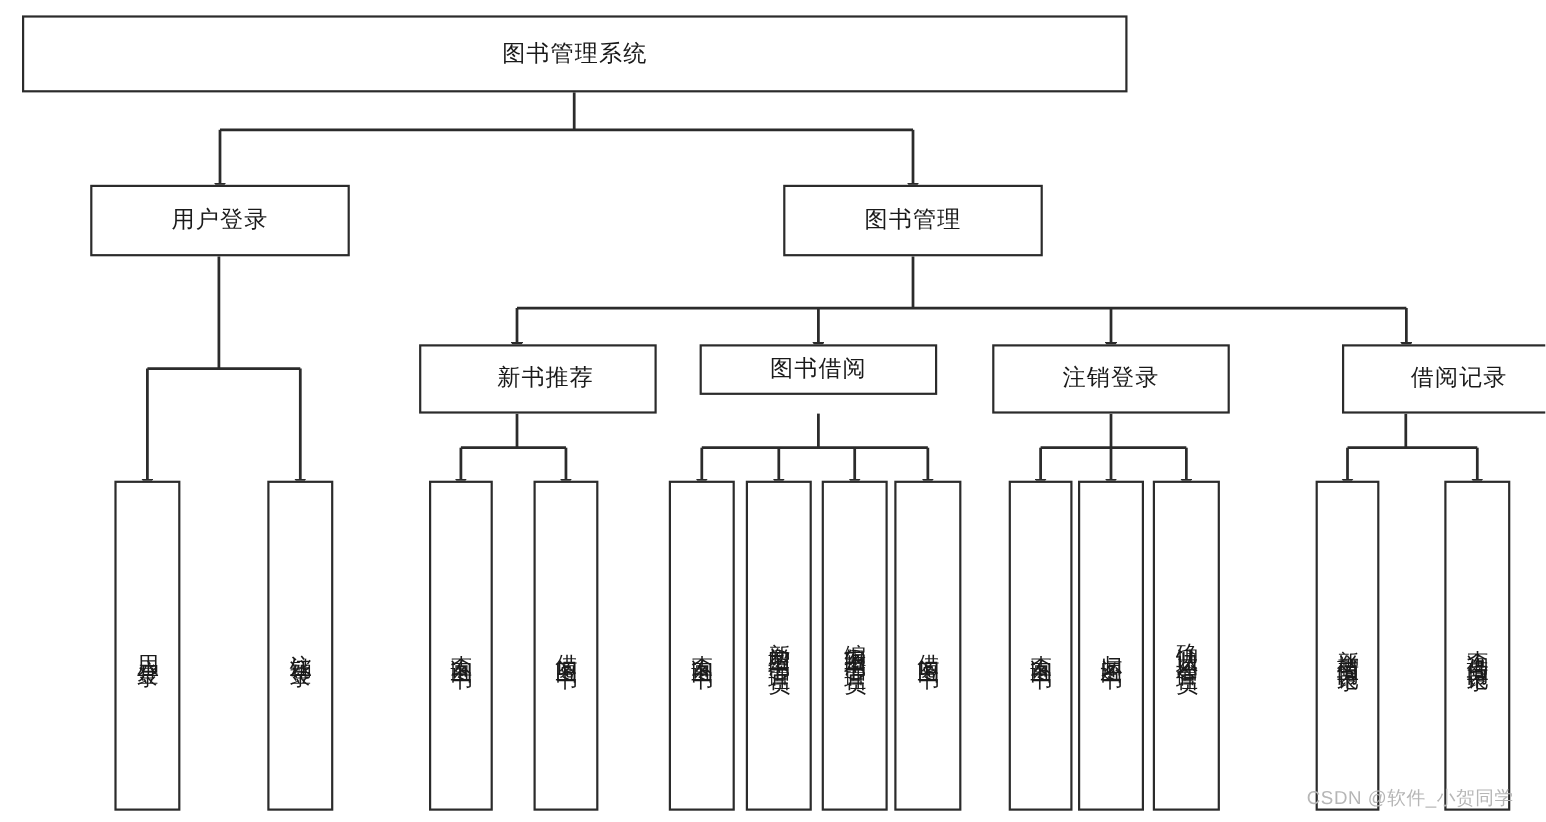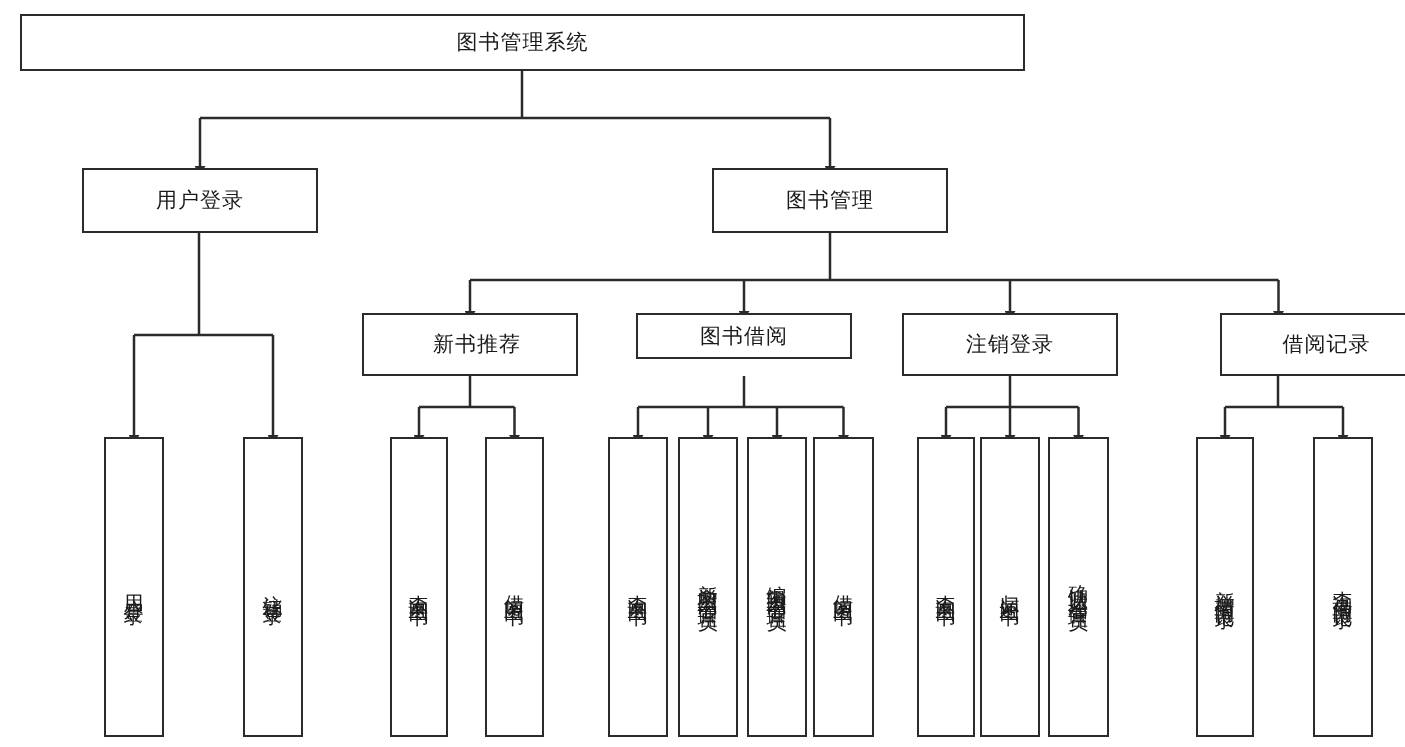--- a/index.html
+++ b/index.html
@@ -105,30 +105,30 @@
         <path d="M1010,407 L1010,436" marker-end="url(#arrowhead)"></path>
         <path d="M1078.5,407 L1078.5,436" marker-end="url(#arrowhead)"></path>
         <path d="M1278,376 L1278,407"></path>
         <path d="M1225,407 L1343,407"></path>
         <path d="M1225,407 L1225,436" marker-end="url(#arrowhead)"></path>
         <path d="M1343,407 L1343,436" marker-end="url(#arrowhead)"></path>
       </g>
   </svg>
 
   <div id="node-layer">
-      <div class="node" style="left: 20px; top: 14px; width: 1005px; height: 57px;">
+      <div class="node" style="left: 20px; top: 14px; width: 1005px; height: 70px;">
         <span class="label">图书管理系统</span>
       </div>
       <div class="node" style="left: 82px; top: 168px; width: 236px; height: 65px;">
         <span class="label">用户登录</span>
       </div>
       <div class="node" style="left: 712px; top: 168px; width: 236px; height: 65px;">
         <span class="label">图书管理</span>
       </div>
-      <div class="node" style="left: 362px; top: 313px; width: 216px; height: 63px; padding-left: 14px;">
+      <div class="node" style="left: 381px; top: 313px; width: 216px; height: 63px; padding-left: 14px;">
         <span class="label">新书推荐</span>
       </div>
       <div class="node" style="left: 636px; top: 313px; width: 216px; height: 46px;">
         <span class="label">图书借阅</span>
       </div>
       <div class="node" style="left: 902px; top: 313px; width: 216px; height: 63px;">
         <span class="label">注销登录</span>
       </div>
       <div class="node" style="left: 1220px; top: 313px; width: 213px; height: 63px;">
         <span class="label">借阅记录</span>
@@ -167,14 +167,15 @@
         <span class="label">确认归还（管理员）</span>
       </div>
       <div class="node vert" style="left: 1196px; top: 437px; width: 58px; height: 300px;">
         <span class="label">新增借阅记录</span>
       </div>
       <div class="node vert" style="left: 1313px; top: 437px; width: 60px; height: 300px;">
         <span class="label">查询借阅记录</span>
       </div>
     </div>
 
+  <div class="watermark">CSDN @软件_小贺同学</div>
 
 </div>
 
 </body></html>

